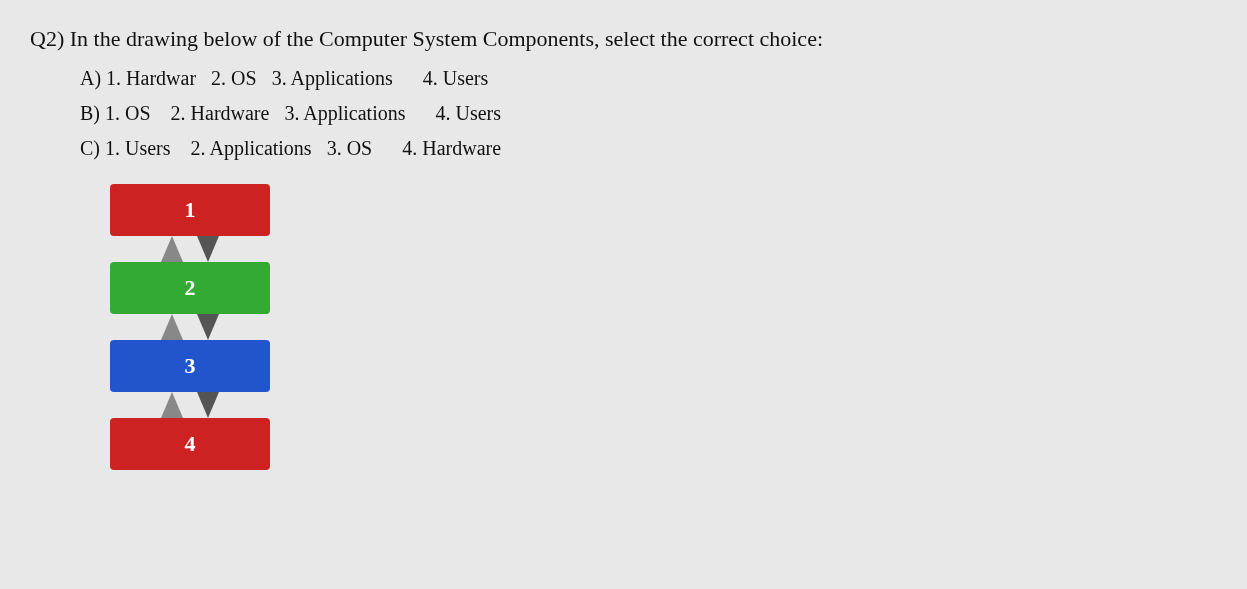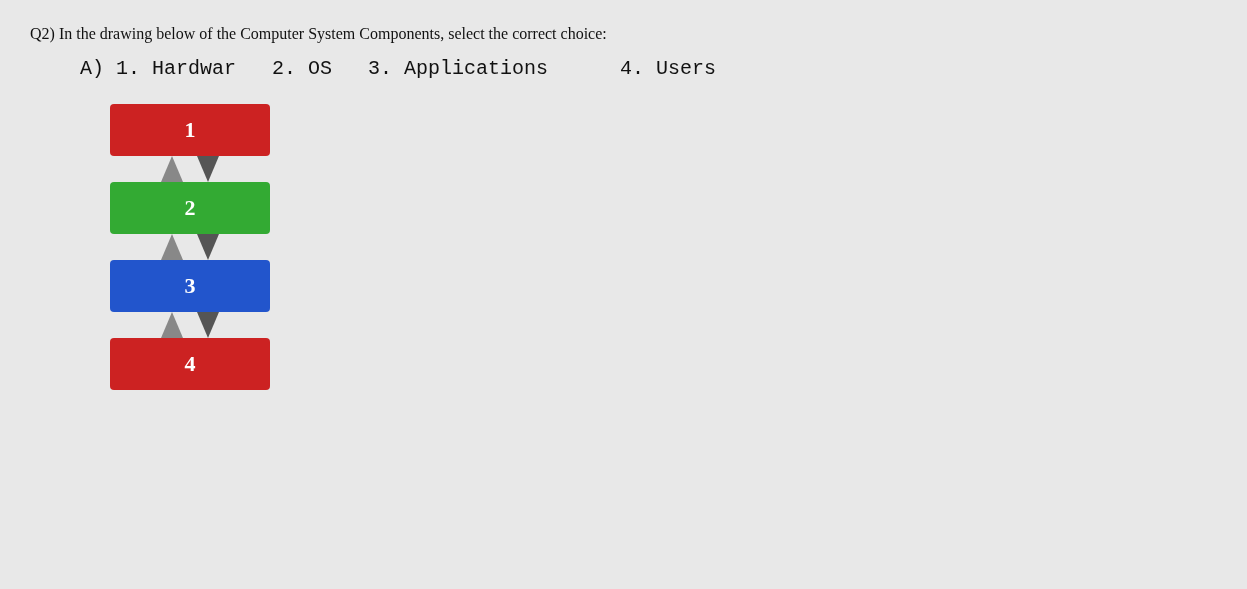--- a/index.html
+++ b/index.html
@@ -20,28 +20,27 @@
       height: 100%;
       padding: 20px 30px;
     }
 
     .question {
       margin-bottom: 18px;
       line-height: 1.7;
     }
 
     .question-text {
-      font-size: 16px;
+      font-size: 22px;
       margin-bottom: 4px;
     }
 
     .choices {
       margin-left: 50px;
       line-height: 1.75;
-      font-family: Liberation Mono, monospace;
     }
 
     .choice-line {
       font-size: 20px;
     }
 
     .diagram {
       margin-left: 60px;
       margin-top: 10px;
       display: flex;
@@ -82,20 +81,22 @@
 
 <div class="page">
 
   <div class="question">
     <div class="question-text">
       <span>Q2)</span>
       <span> In the drawing below of the Computer System Components, select the correct choice:</span>
     </div>
     <div class="choices">
       <div class="choice-line">A) 1. Hardwar &nbsp; 2. OS &nbsp; 3. Applications &nbsp;&nbsp;&nbsp;&nbsp; 4. Users</div>
+      <div class="choice-line">B) 1. OS &nbsp;&nbsp; 2. Hardware &nbsp; 3. Applications &nbsp;&nbsp;&nbsp;&nbsp; 4. Users</div>
+      <div class="choice-line">C) 1. Users &nbsp;&nbsp; 2. Applications &nbsp; 3. OS &nbsp;&nbsp;&nbsp;&nbsp; 4. Hardware</div>
     </div>
   </div>
 
   <div class="diagram">
 
     <div class="block block-red">
       <span>1</span>
     </div>
 
     <div class="connector">

